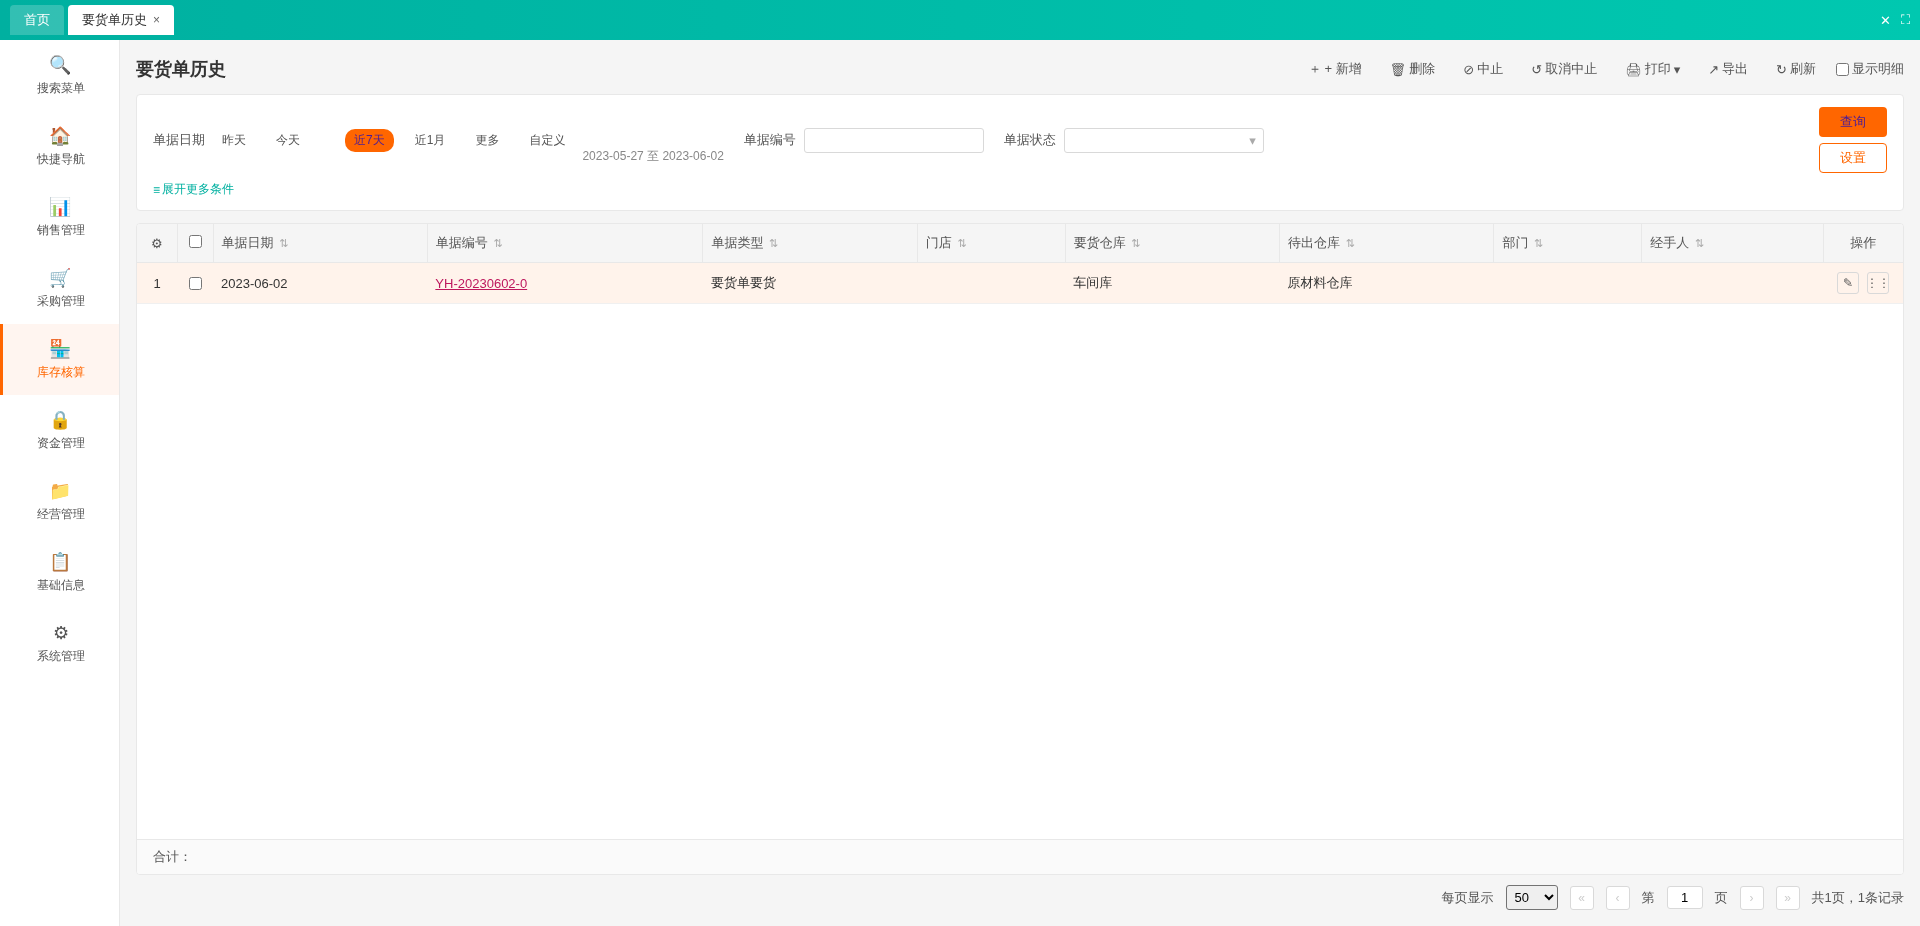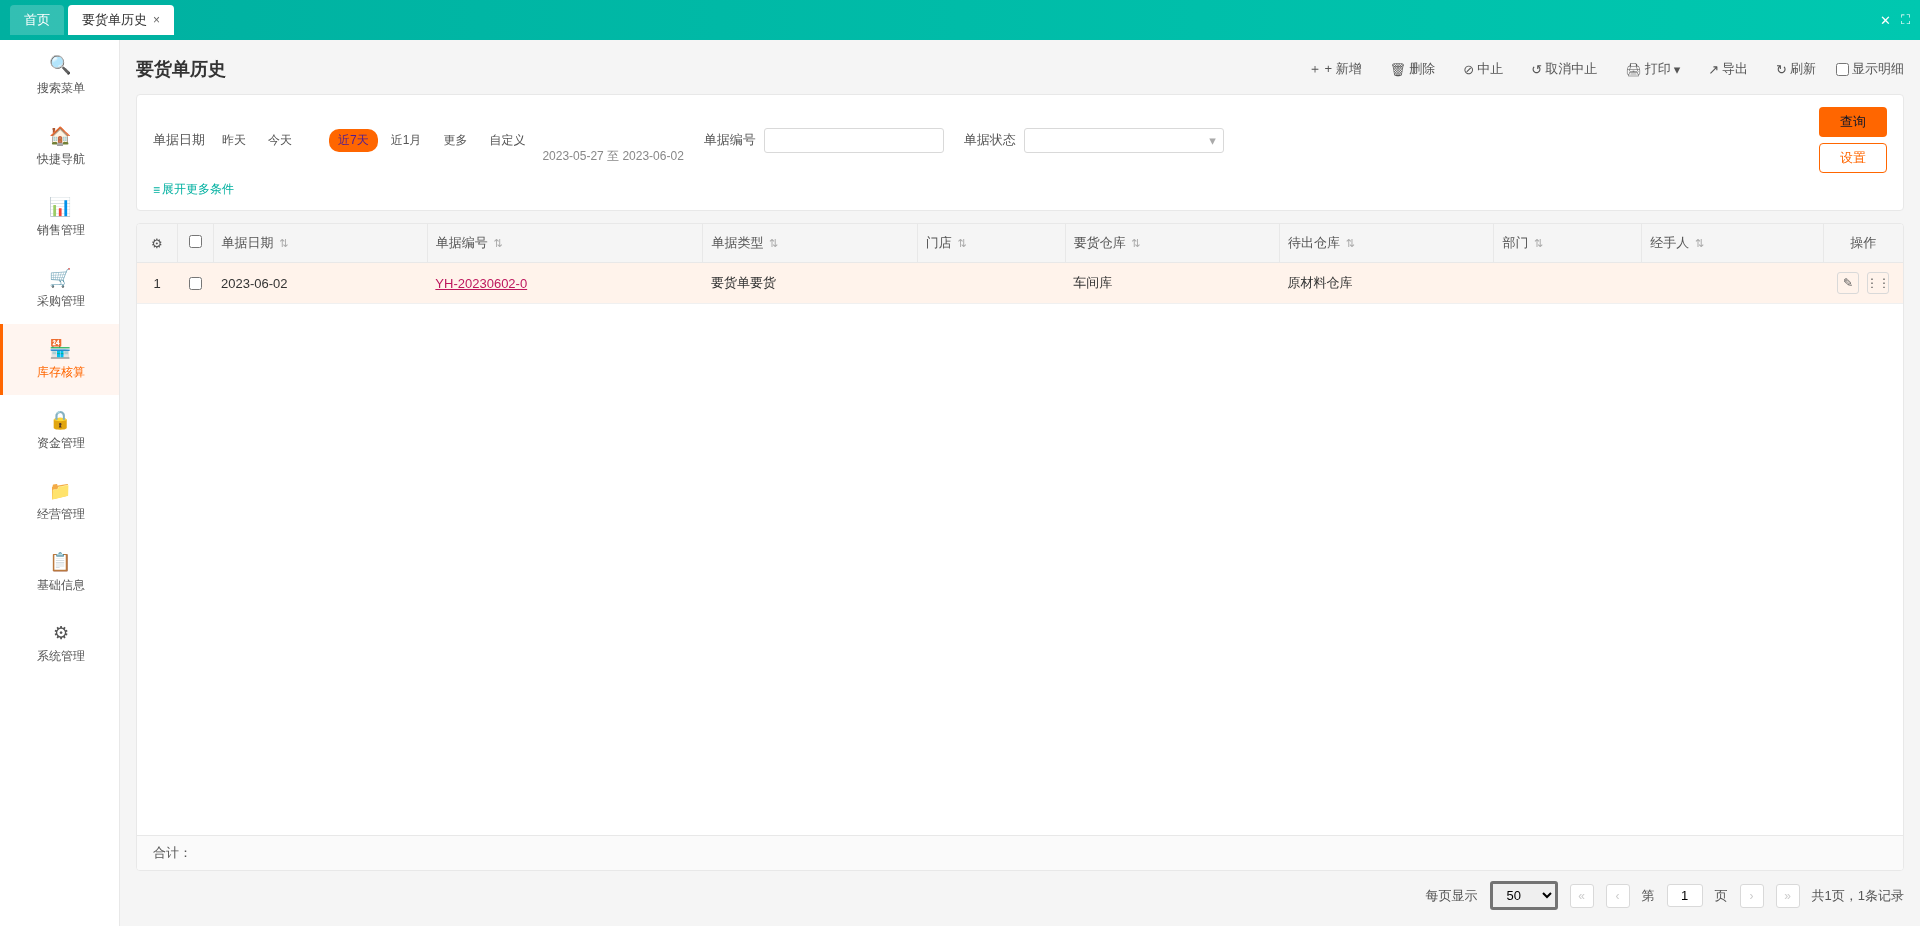--- a/index.html
+++ b/index.html
@@ -142,21 +142,21 @@
       align-items: center;
       gap: 8px;
     }
     .filter-label {
       color: #555;
       font-size: 13px;
       white-space: nowrap;
     }
     .filter-date-btns {
       display: flex;
-      gap: 4px;
+      gap: 12px;
     }
     .date-btn {
       padding: 2px 8px;
       border-radius: 3px;
       cursor: pointer;
       font-size: 12px;
       color: #555;
       border: 1px solid transparent;
     }
     .date-btn.active {
@@ -212,21 +212,21 @@
       margin-top: 8px;
     }
     .filter-actions {
       display: flex;
       flex-direction: column;
       gap: 6px;
       margin-left: auto;
     }
     .btn-query {
       background: #ff6600;
-      color: #0f172a;
+      color: #4c1d95;
       border: none;
       padding: 6px 20px;
       border-radius: 4px;
       cursor: pointer;
       font-size: 13px;
     }
     .btn-settings {
       background: #fff;
       color: #ff6600;
       border: 1px solid #ff6600;
@@ -314,23 +314,23 @@
     .pagination-bar {
       display: flex;
       align-items: center;
       justify-content: flex-end;
       gap: 12px;
       padding: 10px 0 0 0;
       font-size: 13px;
       color: #555;
     }
     .page-size-select {
-      border: 3px solid #737373;
-      border-radius: 3px;
-      padding: 3px 10px;
+      border: 1px solid #737373;
+      border-radius: 3px;
+      padding: 3px 4px;
       font-size: 13px;
       outline: none;
     }
     .page-nav-btn {
       width: 24px;
       height: 24px;
       border: 1px solid #d9d9d9;
       border-radius: 3px;
       background: #fff;
       cursor: pointer;

